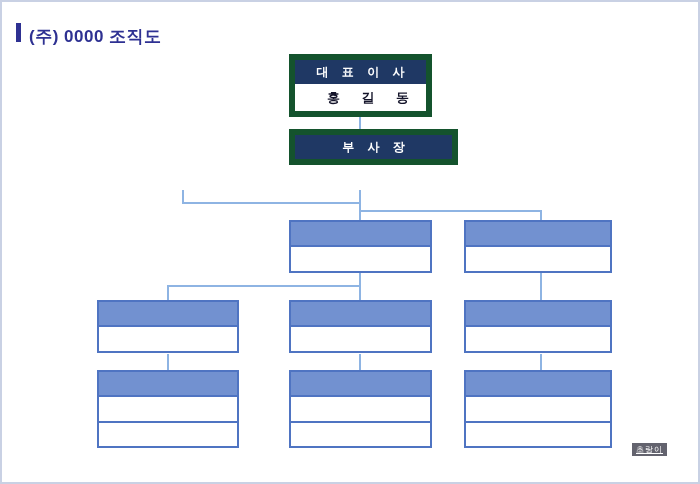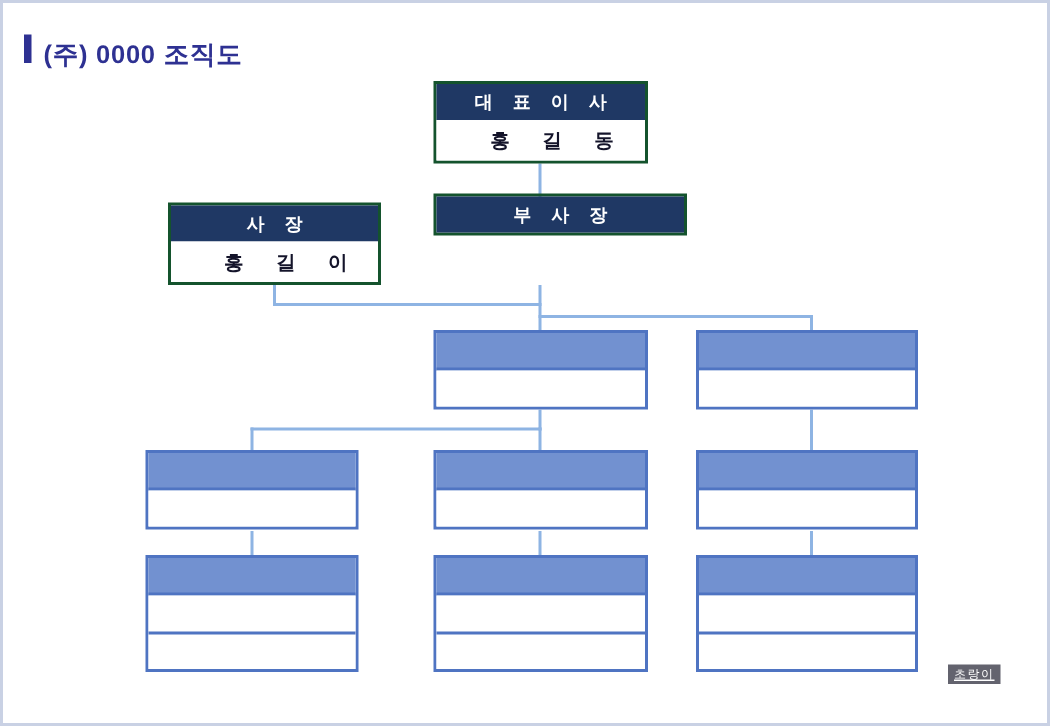--- a/index.html
+++ b/index.html
@@ -21,21 +21,21 @@
     width:5px; height:19px; background:#2e3192;
   }
   .page-title {
     position:absolute; left:27px; top:23px;
     font-size:17px; font-weight:bold; color:#2e3192;
     letter-spacing:0.5px; white-space:nowrap;
   }
 
   
   .box { position:absolute; background:#ffffff; }
-  .box.navy { border:2px solid #14532d; }
+  .box.navy { border:6px solid #14532d; }
   .box.blue { border:2px solid #4f74c2; }
 
   .hdr-navy {
     height:24px; background:#1f3864; color:#ffffff;
     font-weight:bold; font-size:12px; letter-spacing:5px;
     display:flex; align-items:center; justify-content:center;
     padding-left:5px; 
   }
   .name-cell {
     height:27px; background:#ffffff; color:#14142a;
@@ -90,24 +90,20 @@
 
   <div class="vline" style="left:165px; top:352px; height:16px;"></div>
   <div class="vline" style="left:357px; top:352px; height:16px;"></div>
   <div class="vline" style="left:538px; top:352px; height:16px;"></div>
 
   <div class="box navy" style="left:287px; top:52px; width:143px;">
     <div class="hdr-navy">대 표 이 사</div>
     <div class="name-cell">홍  길  동</div>
   </div>
 
-  <div class="box navy" style="left:110px; top:133px; width:142px;">
-    <div class="hdr-navy">사 장</div>
-    <div class="name-cell">홍  길  이</div>
-  </div>
 
   <div class="box navy" style="left:287px; top:127px; width:169px;">
     <div class="hdr-navy">부 사 장</div>
   </div>
 
   <div class="box blue" style="left:287px; top:218px; width:143px;">
     <div class="hdr-blue"></div>
     <div class="row-blue"></div>
   </div>
   <div class="box blue" style="left:462px; top:218px; width:148px;">

